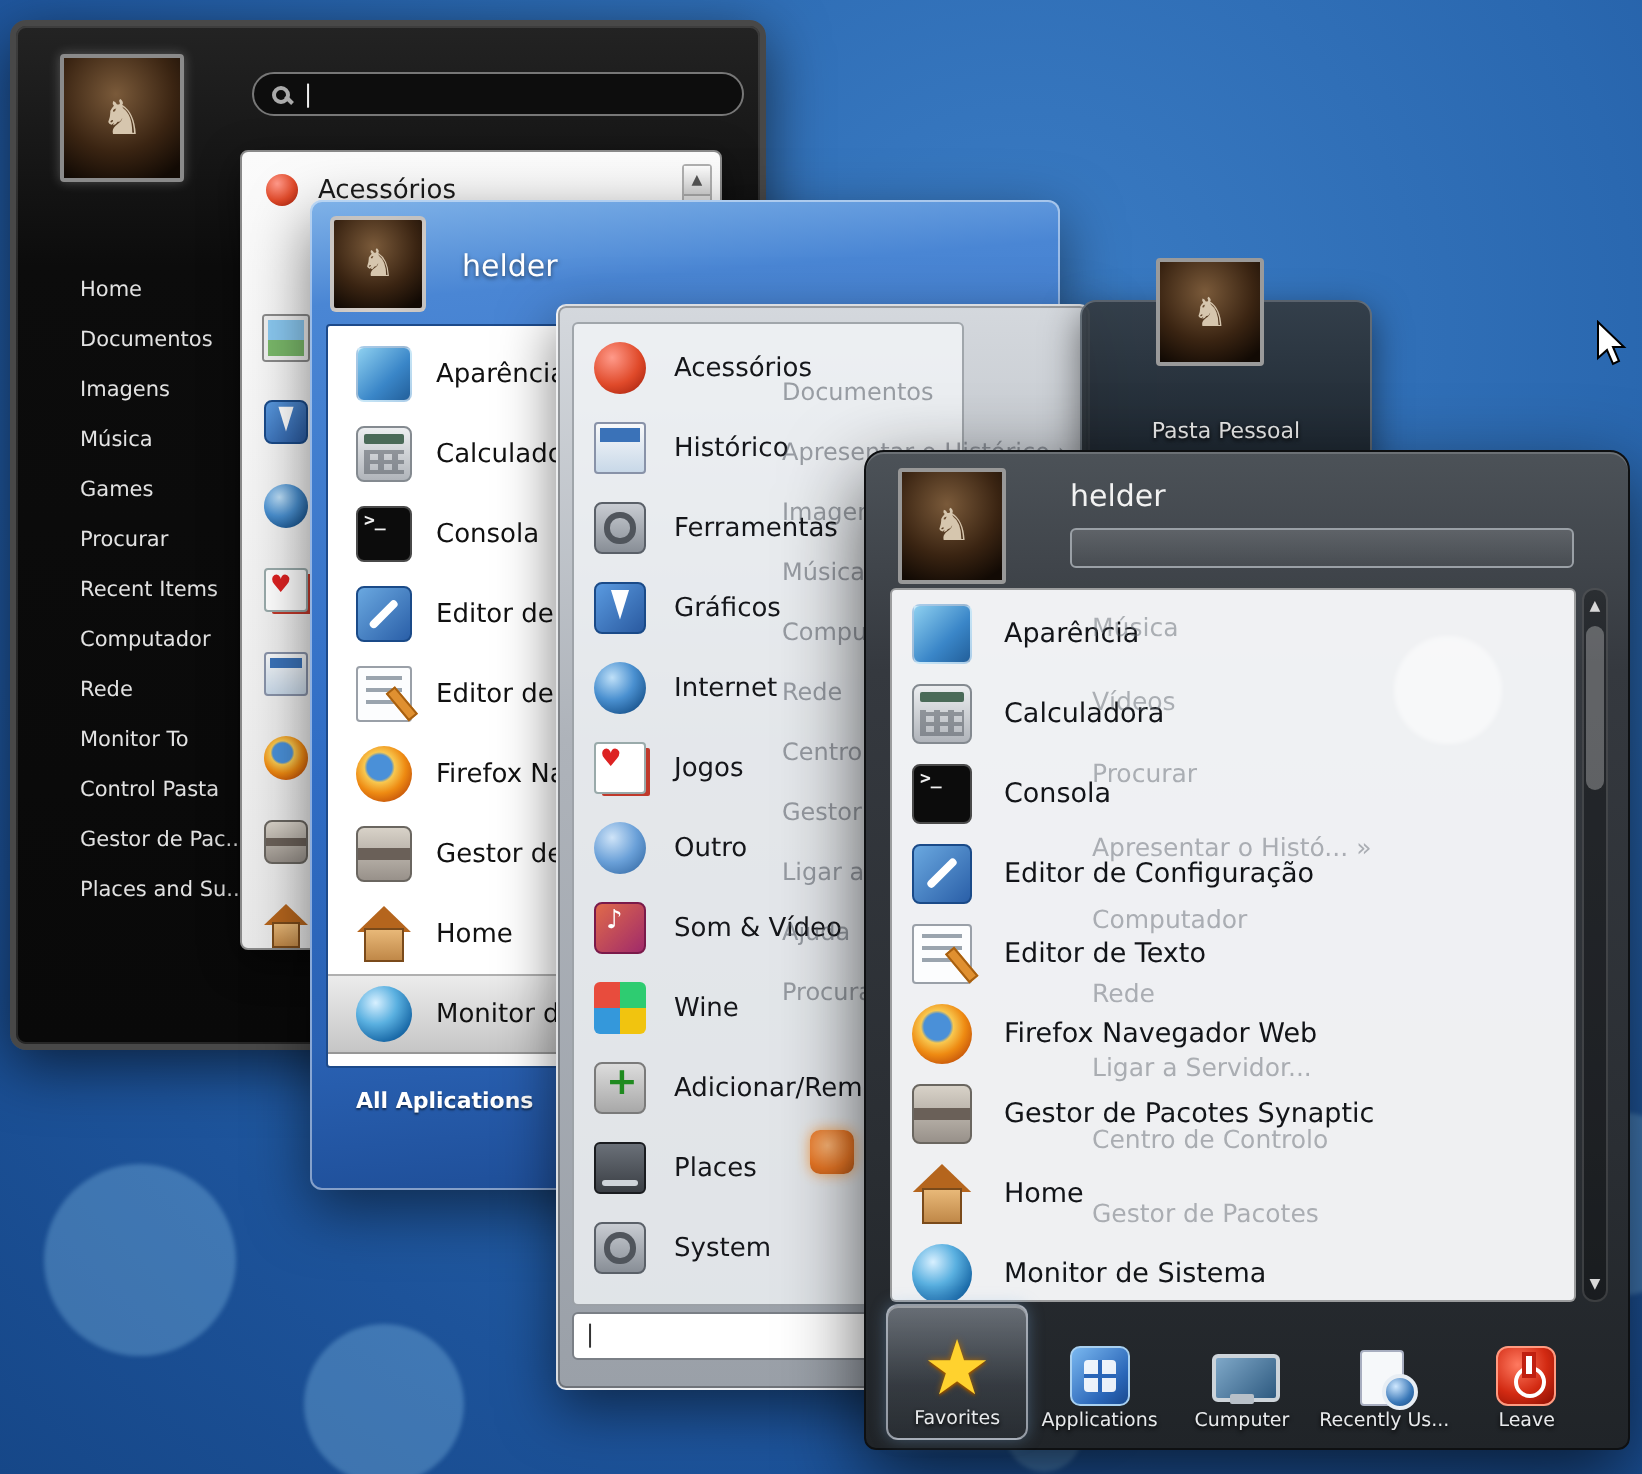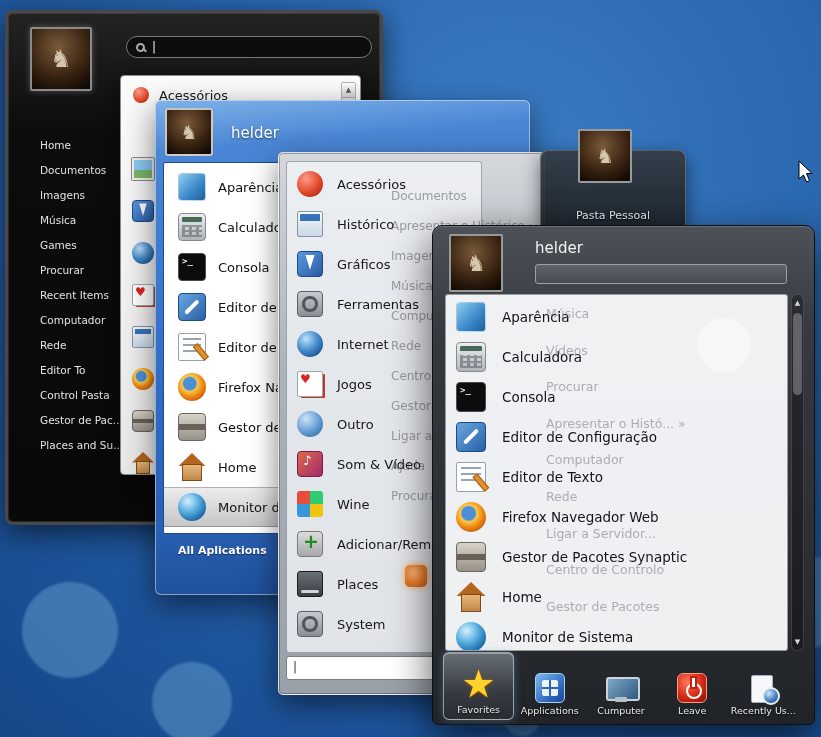--- a/index.html
+++ b/index.html
@@ -180,21 +180,21 @@
   <div class="vista-side">
     <div class="item">Home</div>
     <div class="item">Documentos</div>
     <div class="item">Imagens</div>
     <div class="item">Música</div>
     <div class="item">Games</div>
     <div class="item">Procurar</div>
     <div class="item">Recent Items</div>
     <div class="item">Computador</div>
     <div class="item">Rede</div>
-    <div class="item">Editor To</div>
+    <div class="item">Monitor To</div>
     <div class="item">Control Pasta</div>
     <div class="item">Gestor de Pac...</div>
     <div class="item">Places and Su...</div>
   </div>
 </div>
 
 <div class="win win-classic">
   <div class="classic-header">
     <span class="ic s16 ic-acessorios"></span>
     <span class="lbl">Acessórios</span>
@@ -269,26 +269,26 @@
   <div class="cats-panel">
     <div class="row">
         <span class="ic s26 ic-acessorios"></span>
         <span class="lbl">Acessórios</span>
       </div>
     <div class="row">
         <span class="ic s26 ic-escritorio"></span>
         <span class="lbl">Histórico</span>
       </div>
     <div class="row">
+        <span class="ic s26 ic-ferramentas"></span>
+        <span class="lbl">Ferramentas</span>
+      </div>
+    <div class="row">
         <span class="ic s26 ic-graficos"></span>
         <span class="lbl">Gráficos</span>
-      </div>
-    <div class="row">
-        <span class="ic s26 ic-ferramentas"></span>
-        <span class="lbl">Ferramentas</span>
       </div>
     <div class="row">
         <span class="ic s26 ic-internet"></span>
         <span class="lbl">Internet</span>
       </div>
     <div class="row">
         <span class="ic s26 ic-jogos">
           <span class="g">♥</span>
         </span>
         <span class="lbl">Jogos</span>
@@ -416,26 +416,26 @@
     </div>
     <div class="tab">
       <span class="ic-apps"></span>
       <span>Applications</span>
     </div>
     <div class="tab">
       <span class="ic-computer"></span>
       <span>Cumputer</span>
     </div>
     <div class="tab">
+      <span class="ic-recent"></span>
+      <span>Recently Us...</span>
+    </div>
+    <div class="tab">
       <span class="ic-leave"></span>
       <span>Leave</span>
-    </div>
-    <div class="tab">
-      <span class="ic-recent"></span>
-      <span>Recently Us...</span>
     </div>
   </div>
 </div>
 
 <div class="bokeh front" style="left:697px;top:318px;width:54px;height:54px;"></div>
 
 <div class="cursor">
   <svg width="16" height="24" viewBox="0 0 16 24">
       <polygon points="1,1 1,19 5.5,15 8.5,22 11.5,20.5 8.5,13.5 14,13.5" fill="#ffffff" stroke="#000000" stroke-width="1"></polygon>
     </svg>

